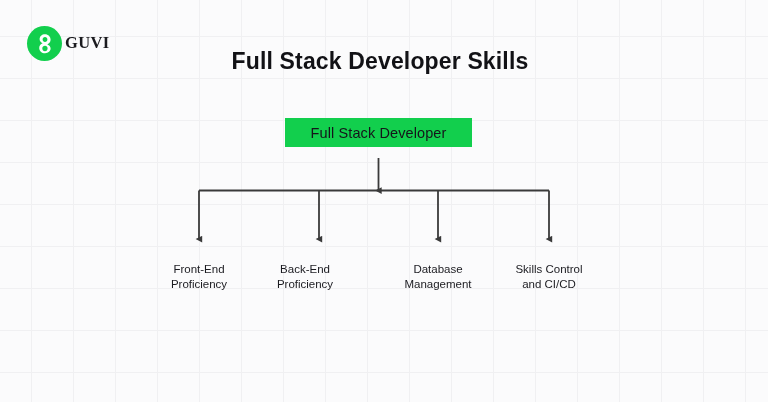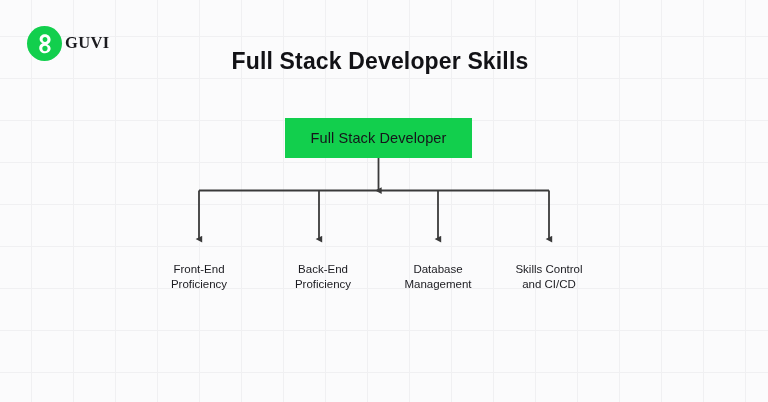--- a/index.html
+++ b/index.html
@@ -76,21 +76,21 @@
     top: 0;
     width: 768px;
     height: 402px;
   }
 
   .root-node {
     position: absolute;
     left: 285px;
     top: 118px;
     width: 187px;
-    height: 40px;
+    height: 29px;
     background: #12cf4d;
     display: flex;
     align-items: center;
     justify-content: center;
   }
   .root-node-label {
     font-size: 14.5px;
     color: #15151a;
     font-weight: normal;
     letter-spacing: 0.1px;
@@ -149,21 +149,21 @@
     <line x1="549" y1="190.5" x2="549" y2="239" stroke="#3a3a3a" stroke-width="1.8" marker-end="url(#arrowhead)"></line>
   </svg>
 
   <div class="root-node">
     <span class="root-node-label">Full Stack Developer</span>
   </div>
 
   <div class="leaf-label" style="left:134px;">Front-End
 Proficiency</div>
 
-  <div class="leaf-label" style="left:258px;">Back-End
+  <div class="leaf-label" style="left:240px;">Back-End
 Proficiency</div>
 
   <div class="leaf-label" style="left:373px;">Database
 Management</div>
 
   <div class="leaf-label" style="left:484px;">Skills Control
 and CI/CD</div>
 
 </div>
 

